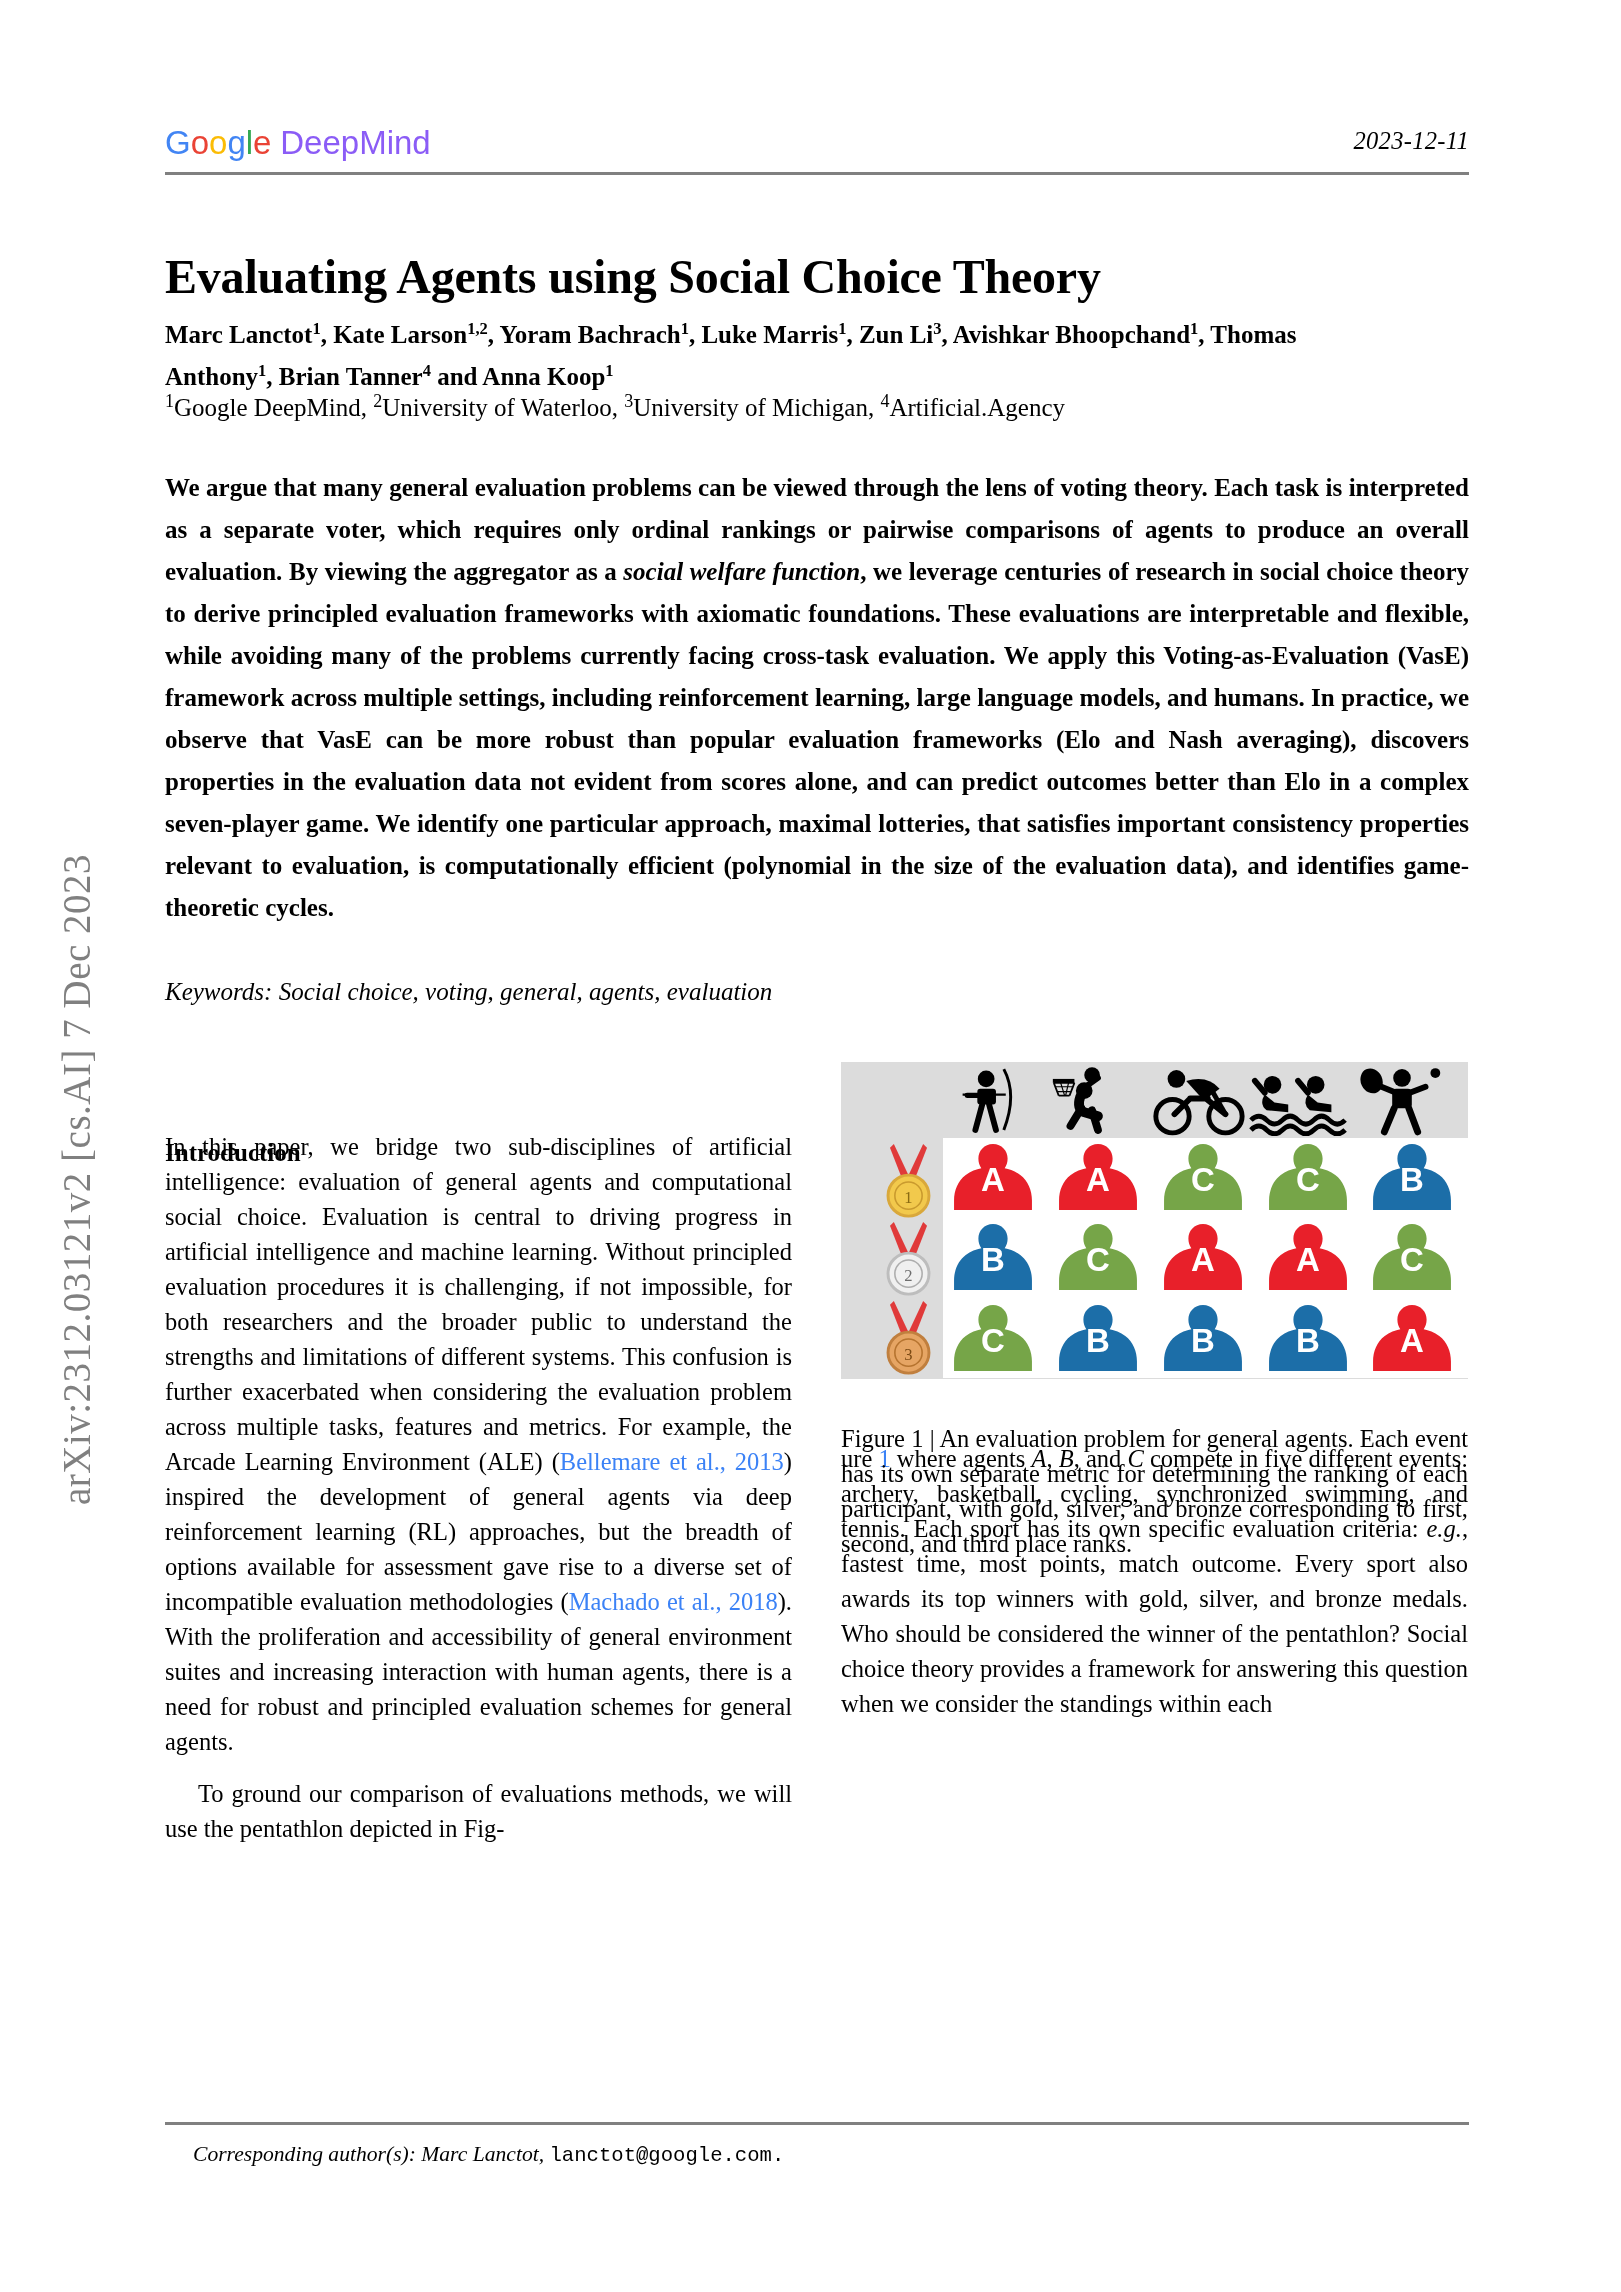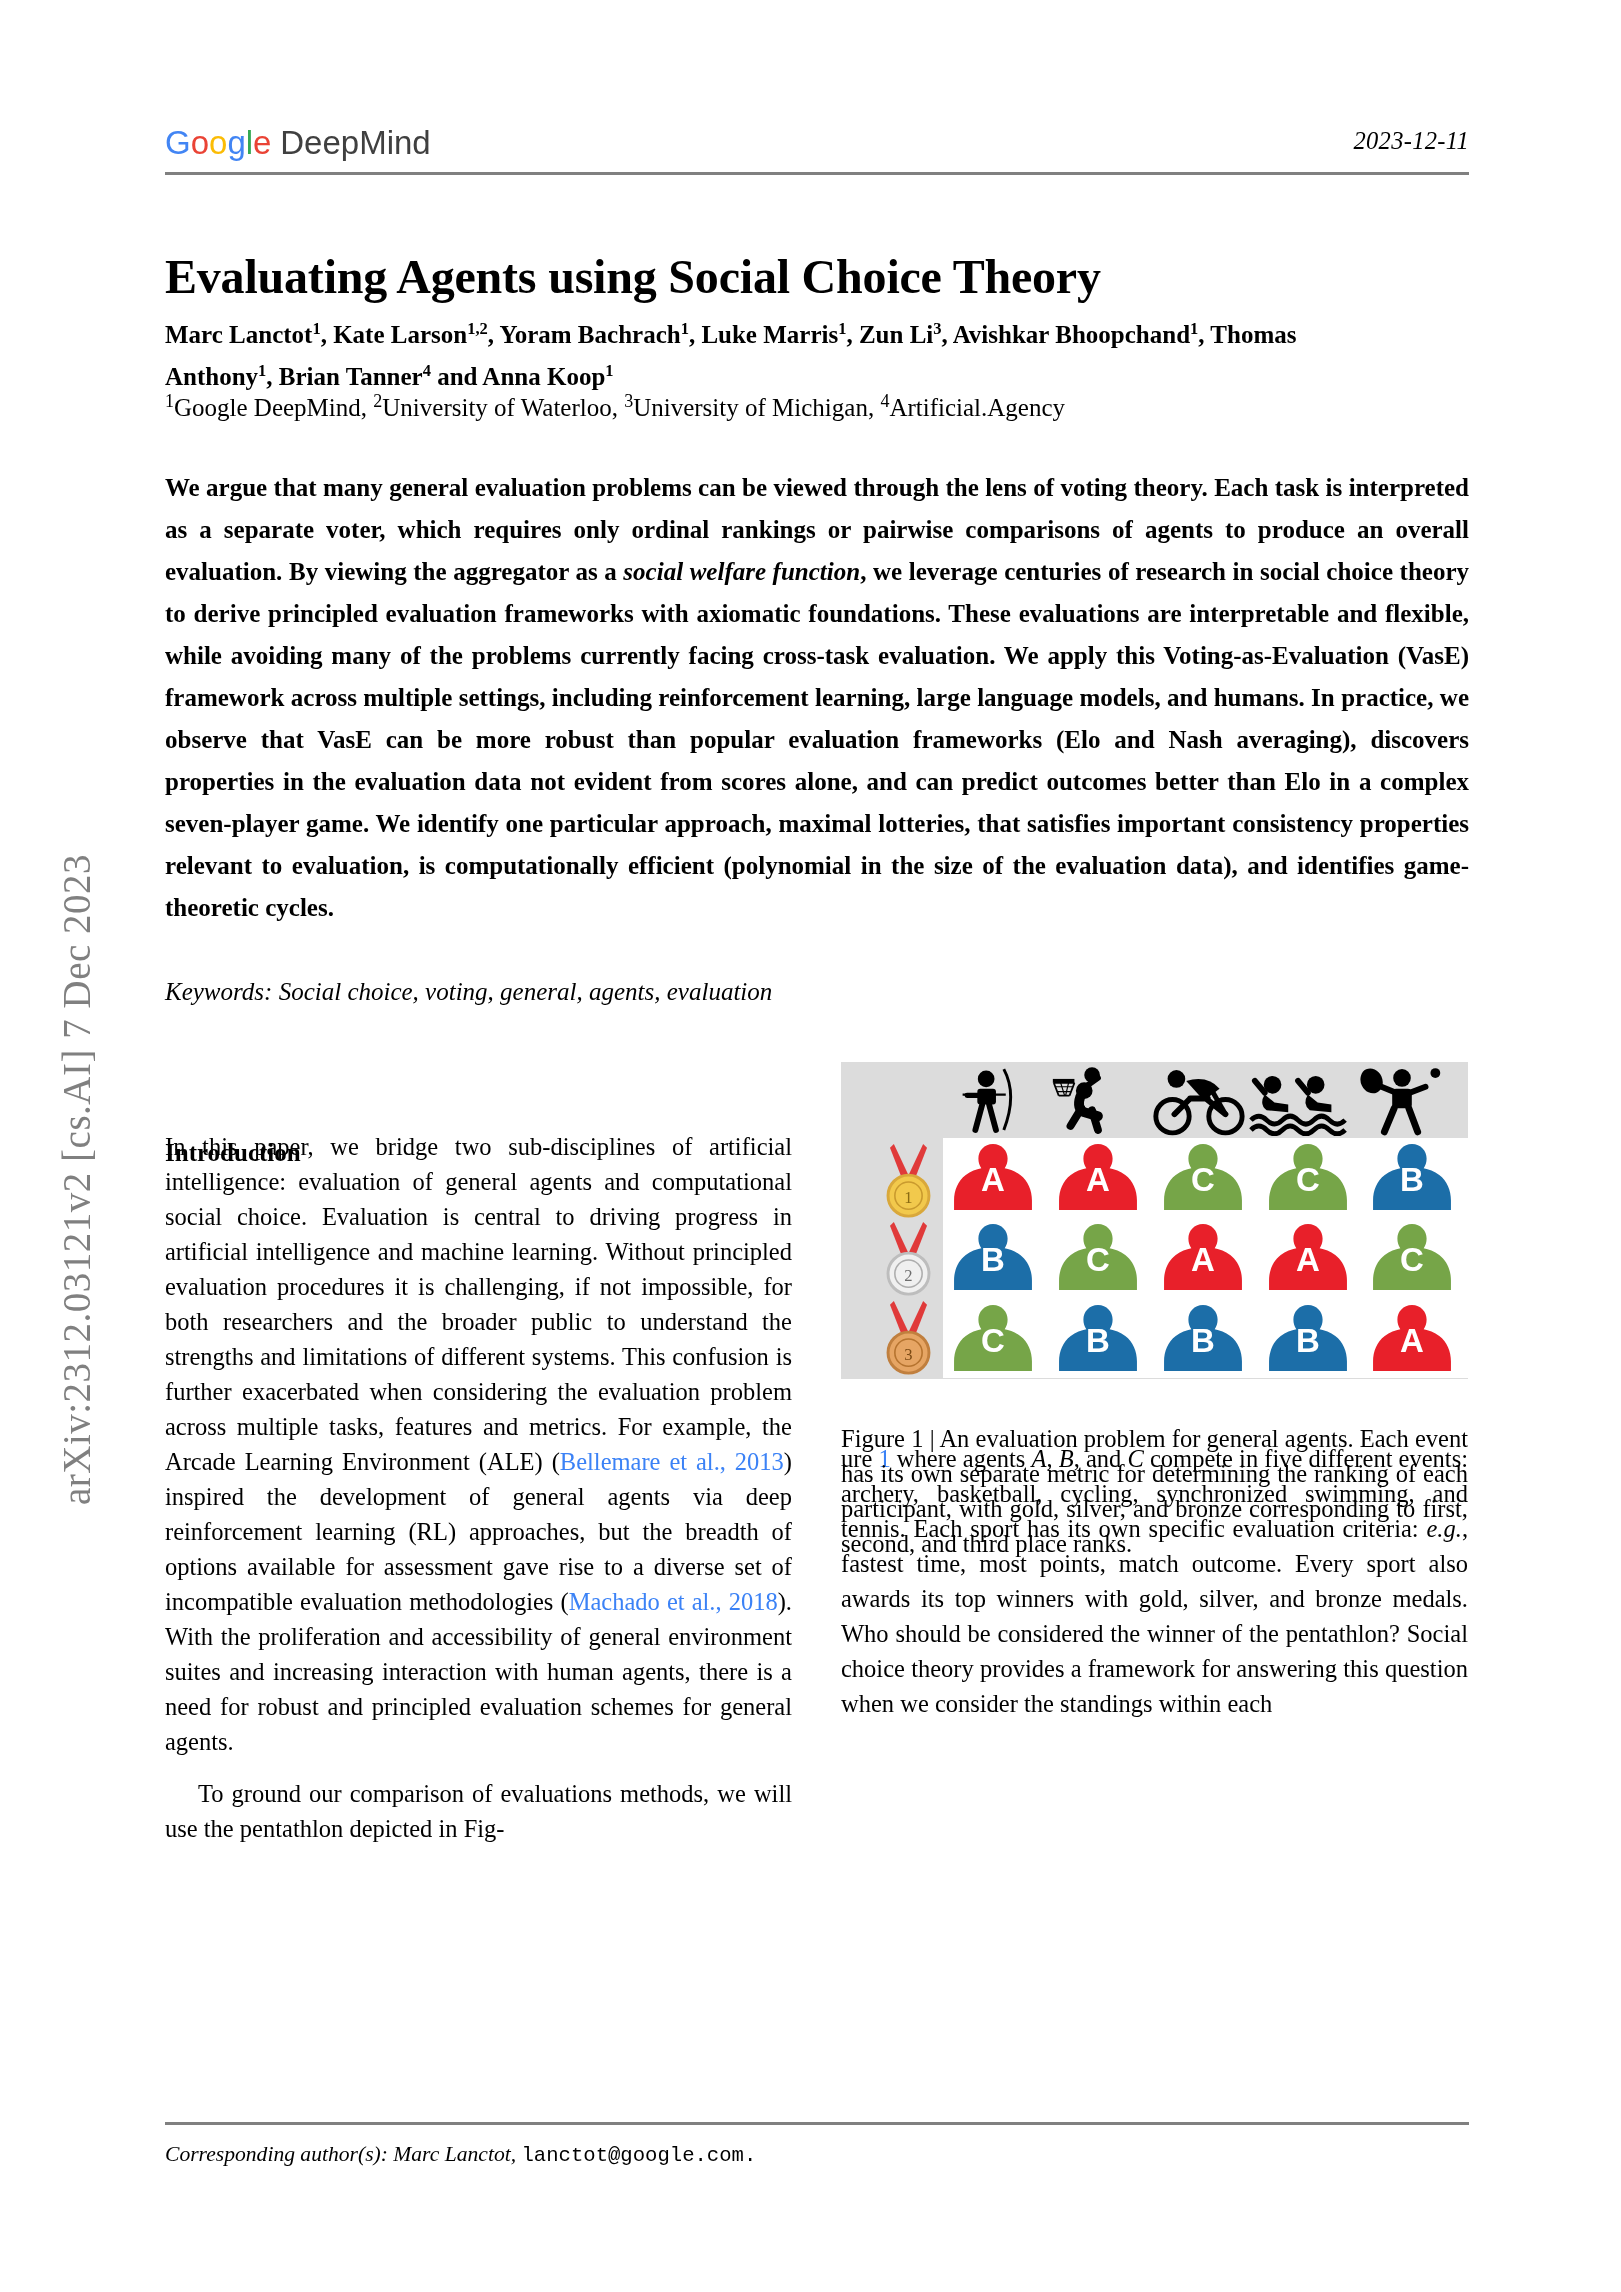--- a/index.html
+++ b/index.html
@@ -57,21 +57,21 @@
     font-size: 33px;
     white-space: nowrap;
     line-height: 39px;
   }
   #brand-logo .g1 { color: #4285F4; }
   #brand-logo .g2 { color: #EA4335; }
   #brand-logo .g3 { color: #FBBC05; }
   #brand-logo .g4 { color: #4285F4; }
   #brand-logo .g5 { color: #34A853; }
   #brand-logo .g6 { color: #EA4335; }
-  #brand-logo .dm { color: #404040; margin-left: 8.8px; font-weight: 400; }
+  #brand-logo .dm { color: #8b5cf6; margin-left: 8.8px; font-weight: 400; }
   #header-date {
     position: absolute;
     right: 0;
     top: 2px;
     font-style: italic;
     font-size: 24.5px;
     letter-spacing: 0.3px;
   }
   #header-rule {
     position: absolute;
@@ -256,21 +256,21 @@
   }
   #footer {
     position: absolute;
     left: 0;
     top: 2139px;
     width: 1304px;
     font-size: 21.6px;
     line-height: 31px;
   }
   #footer .mono { font-family: "Liberation Mono", "DejaVu Sans Mono", monospace; font-style: normal; font-size: 20.6px; }
-  #footer .ital { font-style: italic; }
+  #footer .ital { font-style: italic; margin-left: 28px; }
 </style>
 </head>
 <body>
 
 <div id="arxiv-stamp">arXiv:2312.03121v2  [cs.AI]  7 Dec 2023</div>
 
 <div id="page">
 
   <div id="header">
     <div id="brand-logo">

